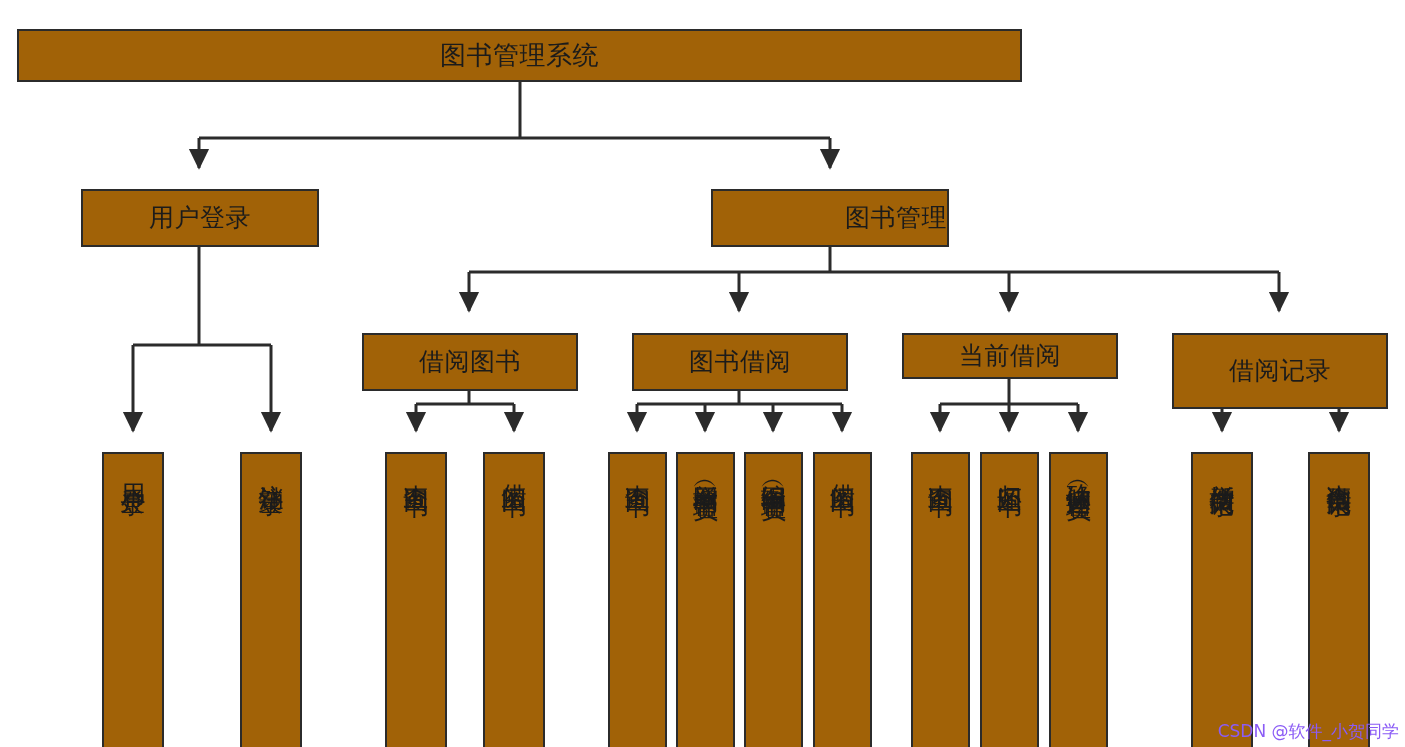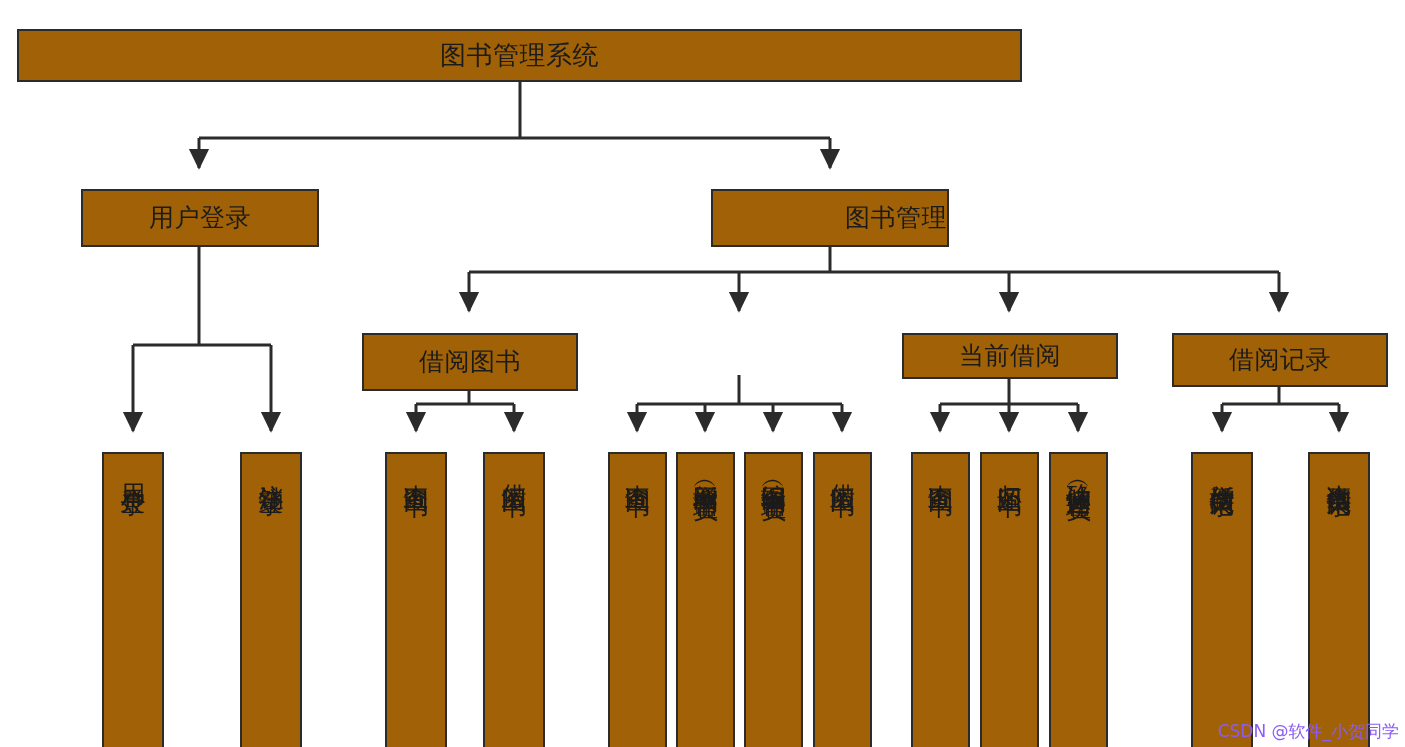--- a/index.html
+++ b/index.html
@@ -141,24 +141,27 @@
   <div class="node horiz" style="left:81px; top:173px; width:238px; height:58px;">
     <span class="label">用户登录</span>
   </div>
   <div class="node horiz" style="left:711px; top:173px; width:238px; height:58px;justify-content:flex-end;">
     <span class="label">图书管理</span>
   </div>
 
   <div class="node horiz" style="left:362px; top:317px; width:216px; height:58px;">
     <span class="label">借阅图书</span>
   </div>
+  <div class="node horiz" style="left:632px; top:317px; width:216px; height:58px;">
+    <span class="label">图书借阅</span>
+  </div>
   <div class="node horiz" style="left:902px; top:317px; width:216px; height:46px;">
     <span class="label">当前借阅</span>
   </div>
-  <div class="node horiz" style="left:1172px; top:317px; width:216px; height:54px;">
+  <div class="node horiz" style="left:1172px; top:317px; width:216px; height:76px;">
     <span class="label">借阅记录</span>
   </div>
 
   <div class="node vert" style="left:102px; top:436px; width:62px; height:299px;">
     <span class="label">用户登录</span>
   </div>
   <div class="node vert" style="left:240px; top:436px; width:62px; height:299px;">
     <span class="label">注销登录</span>
   </div>
 

